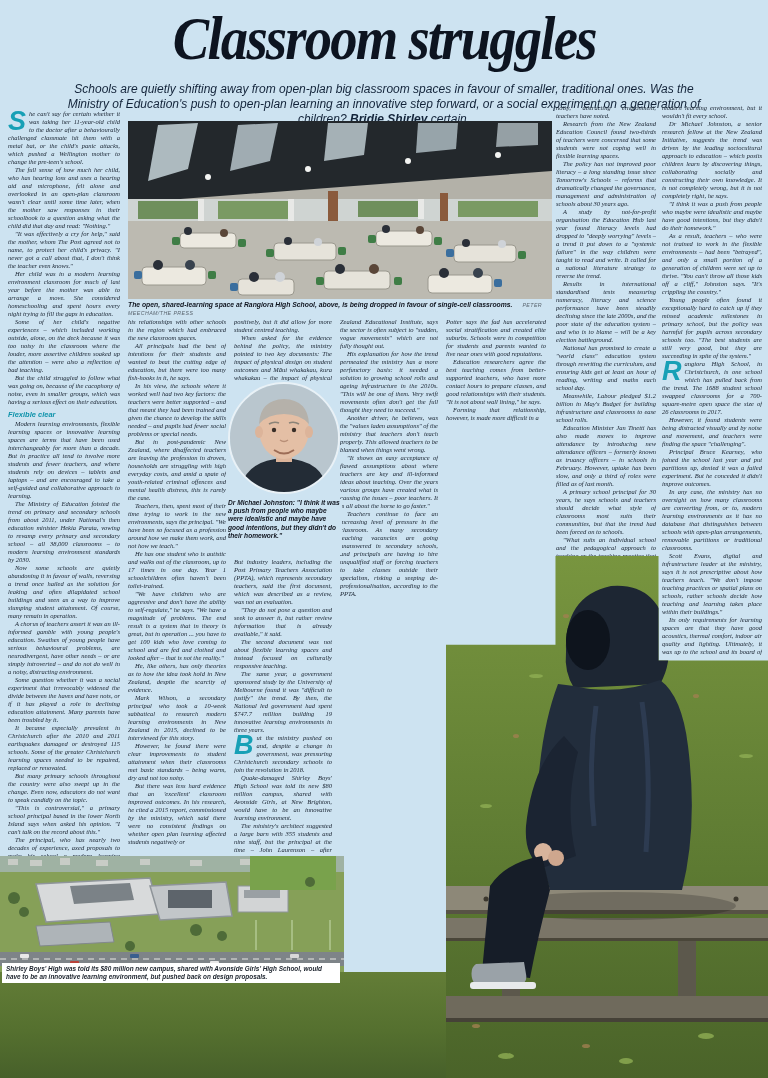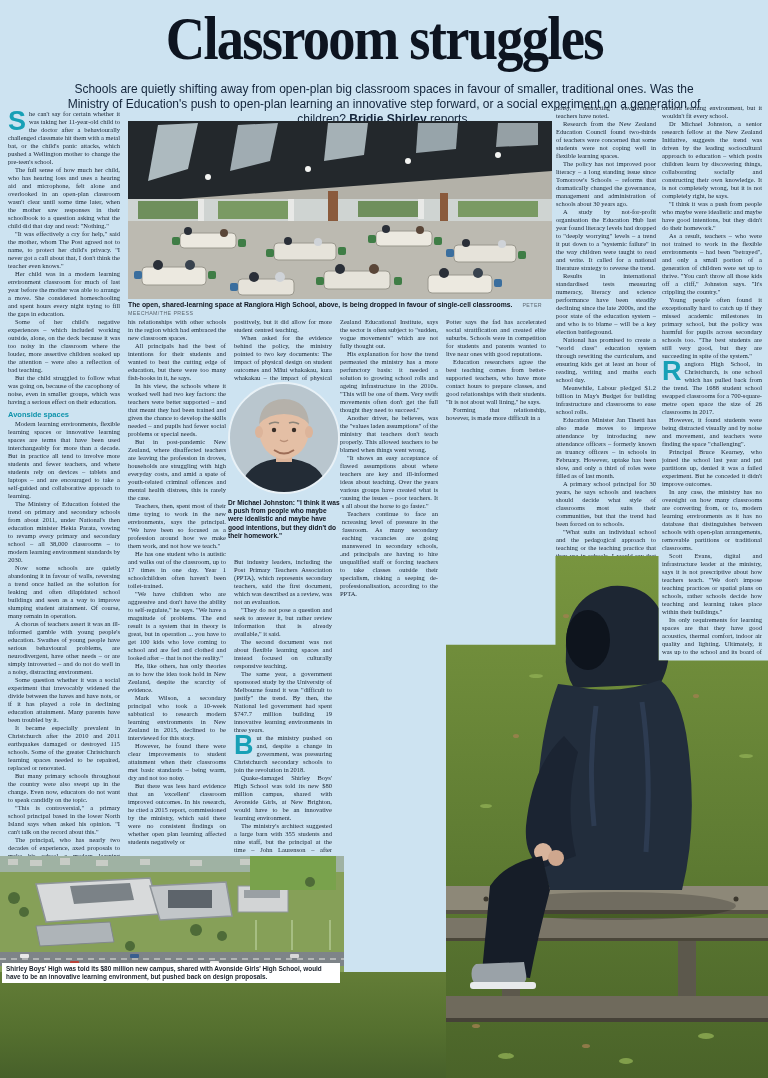--- a/index.html
+++ b/index.html
@@ -1,18 +1,18 @@
 <!DOCTYPE html>
 <html><head>
 <meta charset="utf-8">
 <style>
   html,body{margin:0;padding:0;}
   body{width:768px;height:1078px;overflow:hidden;
        font-family:"Liberation Serif",serif;background:#cde3f1;}
-  .page{position:relative;width:768px;height:1078px;background:#cde3f1;overflow:hidden;}
+  .page{position:relative;width:768px;height:1078px;background:#cde3f1;overflow:hidden;font-style:italic;}
 
   
   .headline{position:absolute;top:6px;left:0;width:768px;text-align:center;
             color:#0d1420;font-weight:bold;font-size:62px;line-height:64px;}
   .headline .squeeze{display:inline-block;transform:scaleX(.88);letter-spacing:-2px;}
   .standfirst{position:absolute;top:82px;left:60px;width:648px;text-align:center;
               font-family:"Liberation Sans",sans-serif;font-size:12px;line-height:15px;
               color:#13243a;}
   .standfirst b{font-weight:bold;}
 
@@ -55,21 +55,21 @@
 <body>
 
 <div class="page">
 
   <div class="headline">
     <span class="squeeze">Classroom struggles</span>
   </div>
   <div class="standfirst">
     <span>Schools are quietly shifting away from open-plan big classroom spaces in favour of smaller, traditional ones. Was the Ministry of Education's push to open-plan learning an innovative step forward, or a social experiment on a generation of children?</span>
     <b>Bridie Shirley</b>
-    <span>reports.</span>
+    <span>certain.</span>
   </div>
 
   <div class="photo main-photo">
     <svg width="424" height="178" viewBox="0 0 424 178">
       <rect x="0" y="0" width="424" height="178" fill="#b3b1a8"></rect>
 
       <polygon points="0,0 424,0 424,50 0,82" fill="#23282c"></polygon>
       <polygon points="30,4 70,2 60,48 20,60" fill="#c6d3d9" opacity=".85"></polygon>
       <polygon points="110,4 150,2 142,40 102,50" fill="#bfcdd4" opacity=".8"></polygon>
       <polygon points="200,2 240,2 236,34 196,40" fill="#c6d3d9" opacity=".8"></polygon>
@@ -151,21 +151,21 @@
     <span class="credit">PETER MEECHAM/THE PRESS</span>
   </div>
 
   <div class="col" style="left:8px;top:110px;width:112px;height:746px;">
       <p class="has-drop"><span class="dropcap">S</span>he can't say for certain whether it was taking her 11-year-old child to the doctor after a behaviourally challenged classmate hit them with a metal bat, or the child's panic attacks, which pushed a Wellington mother to change the pre-teen's school.</p>
       <p>The full sense of how much her child, who has hearing loss and uses a hearing aid and microphone, felt alone and overlooked in an open-plan classroom wasn't clear until some time later, when the mother saw responses in their schoolbook to a question asking what the child did that day and read: "Nothing."</p>
       <p>"It was effectively a cry for help," said the mother, whom The Post agreed not to name, to protect her child's privacy. "I never got a call about that, I don't think the teacher even knows."</p>
       <p>Her child was in a modern learning environment classroom for much of last year before the mother was able to arrange a move. She considered homeschooling and spent hours every night trying to fill the gaps in education.</p>
       <p>Some of her child's negative experiences – which included working outside, alone, on the deck because it was too noisy in the classroom where the louder, more assertive children soaked up the attention – were also a reflection of bad teaching.</p>
       <p>But the child struggled to follow what was going on, because of the cacophony of noise, even in smaller groups, which was having a serious effect on their education.</p>
-      <p class="subhead">Avonside spaces</p>
+      <p class="subhead">Flexible clear</p>
       <p>Modern learning environments, flexible learning spaces or innovative learning spaces are terms that have been used interchangeably for more than a decade. But in practice all tend to involve more students and fewer teachers, and where students rely on devices – tablets and laptops – and are encouraged to take a self-guided and collaborative approach to learning.</p>
       <p>The Ministry of Education foisted the trend on primary and secondary schools from about 2011, under National's then education minister Hekia Parata, vowing to revamp every primary and secondary school – all 38,000 classrooms – to modern learning environment standards by 2030.</p>
       <p>Now some schools are quietly abandoning it in favour of walls, reversing a trend once hailed as the solution for leaking and often dilapidated school buildings and seen as a way to improve slumping student attainment. Of course, many remain in operation.</p>
       <p>A chorus of teachers assert it was an ill-informed gamble with young people's education. Swathes of young people have serious behavioural problems, are neurodivergent, have other needs – or are simply introverted – and do not do well in a noisy, distracting environment.</p>
       <p>Some question whether it was a social experiment that irrevocably widened the divide between the haves and have nots, or if it has played a role in declining education attainment. Many parents have been troubled by it.</p>
       <p>It became especially prevalent in Christchurch after the 2010 and 2011 earthquakes damaged or destroyed 115 schools. Some of the greater Christchurch learning spaces needed to be repaired, replaced or renovated.</p>
       <p>But many primary schools throughout the country were also swept up in the change. Even now, educators do not want to speak candidly on the topic.</p>
       <p>"This is controversial," a primary school principal based in the lower North Island says when asked his opinion. "I can't talk on the record about this."</p>
       <p>The principal, who has nearly two decades of experience, axed proposals to make his school a modern learning environment when he took the top leadership role less than a decade ago.</p>
     </div>

